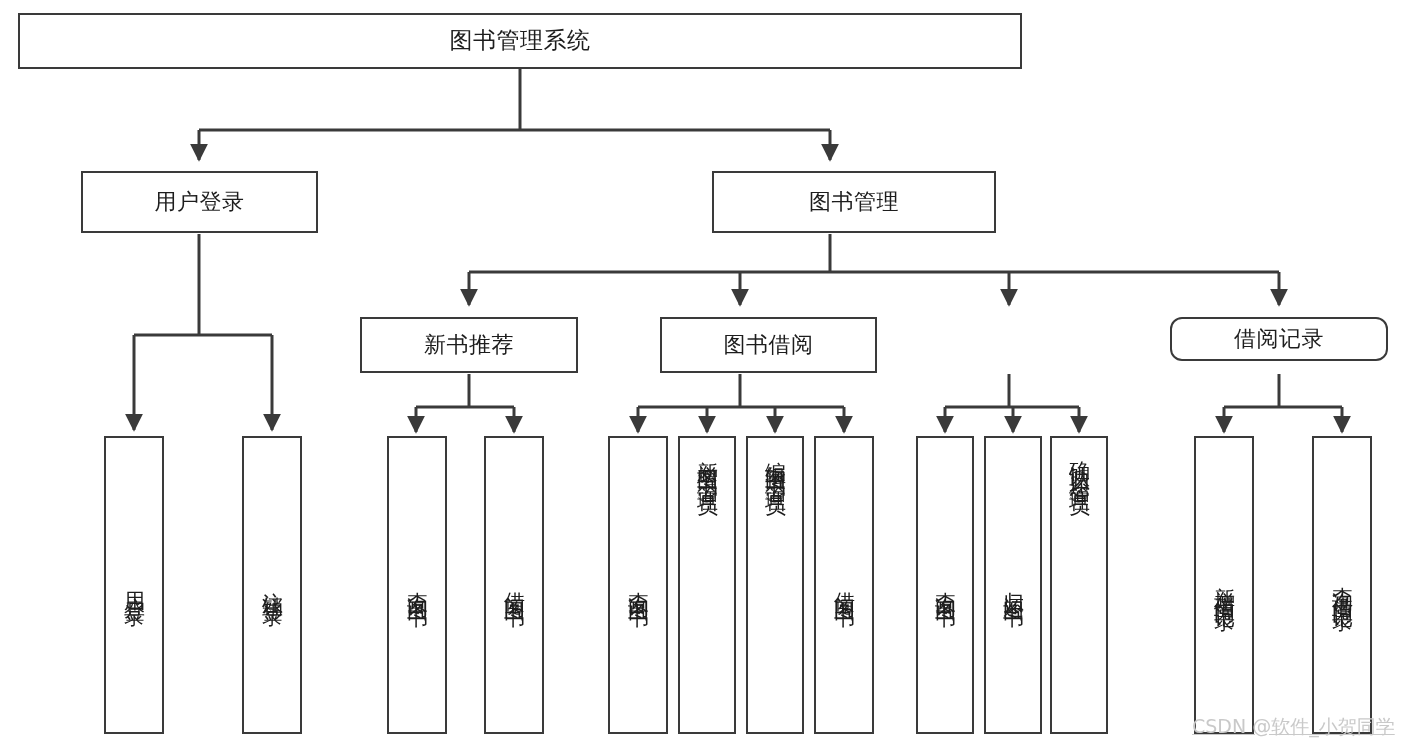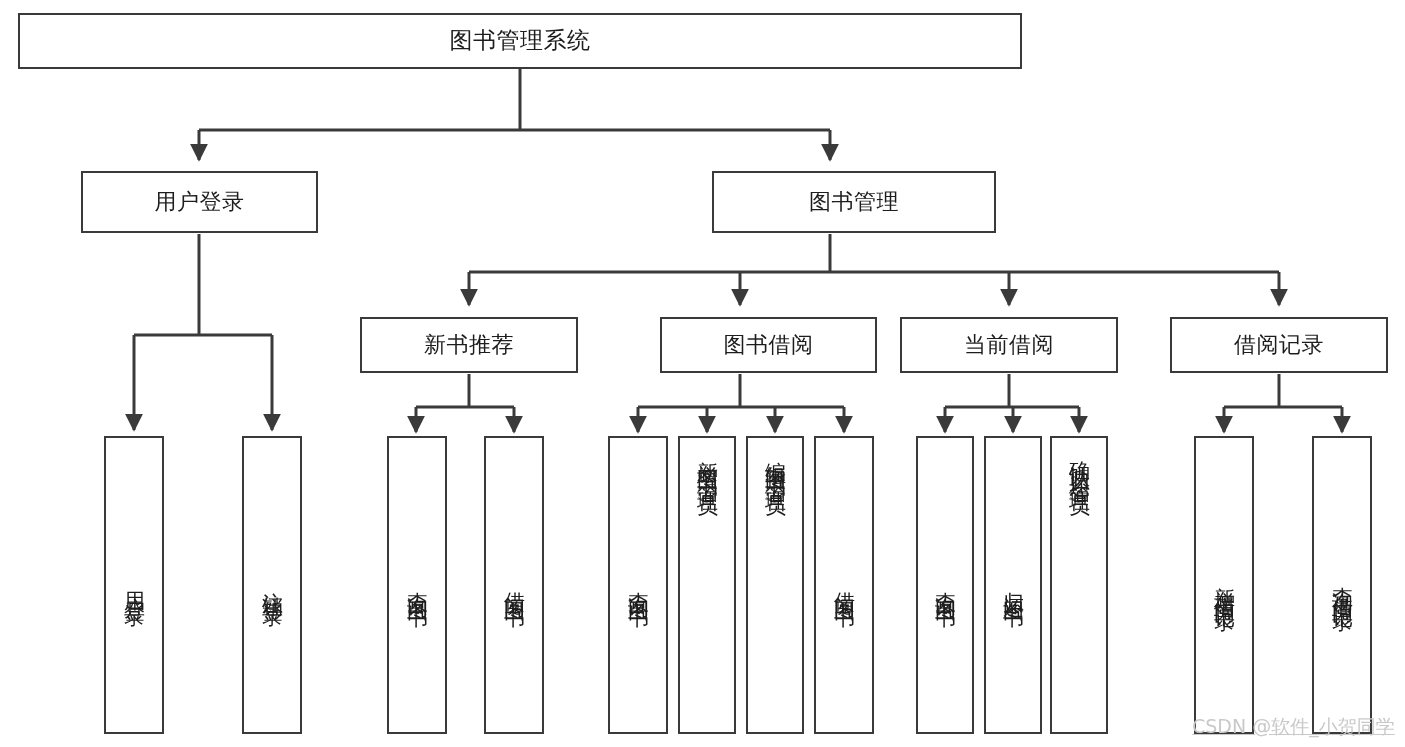--- a/index.html
+++ b/index.html
@@ -143,24 +143,21 @@
   <div class="node horiz" style="left:712px; top:171px; width:284px; height:62px;">
     <span class="label">图书管理</span>
   </div>
 
   <div class="node horiz" style="left:360px; top:317px; width:218px; height:56px;">
     <span class="label">新书推荐</span>
   </div>
   <div class="node horiz" style="left:660px; top:317px; width:217px; height:56px;">
     <span class="label">图书借阅</span>
   </div>
-  <div class="node horiz" style="left:900px; top:317px; width:218px; height:56px;">
-    <span class="label">当前借阅</span>
-  </div>
-  <div class="node horiz" style="left:1170px; top:317px; width:218px; height:56px;">
+  <div class="node horiz" style="left:1170px; top:317px; width:218px; height:44px;border-radius:12px;">
     <span class="label">借阅记录</span>
   </div>
 
   <div class="node vert centered" style="left:104px; top:436px; width:60px; height:298px;">
     <span class="label">用户登录</span>
   </div>
   <div class="node vert centered" style="left:242px; top:436px; width:60px; height:298px;">
     <span class="label">注销登录</span>
   </div>
 

